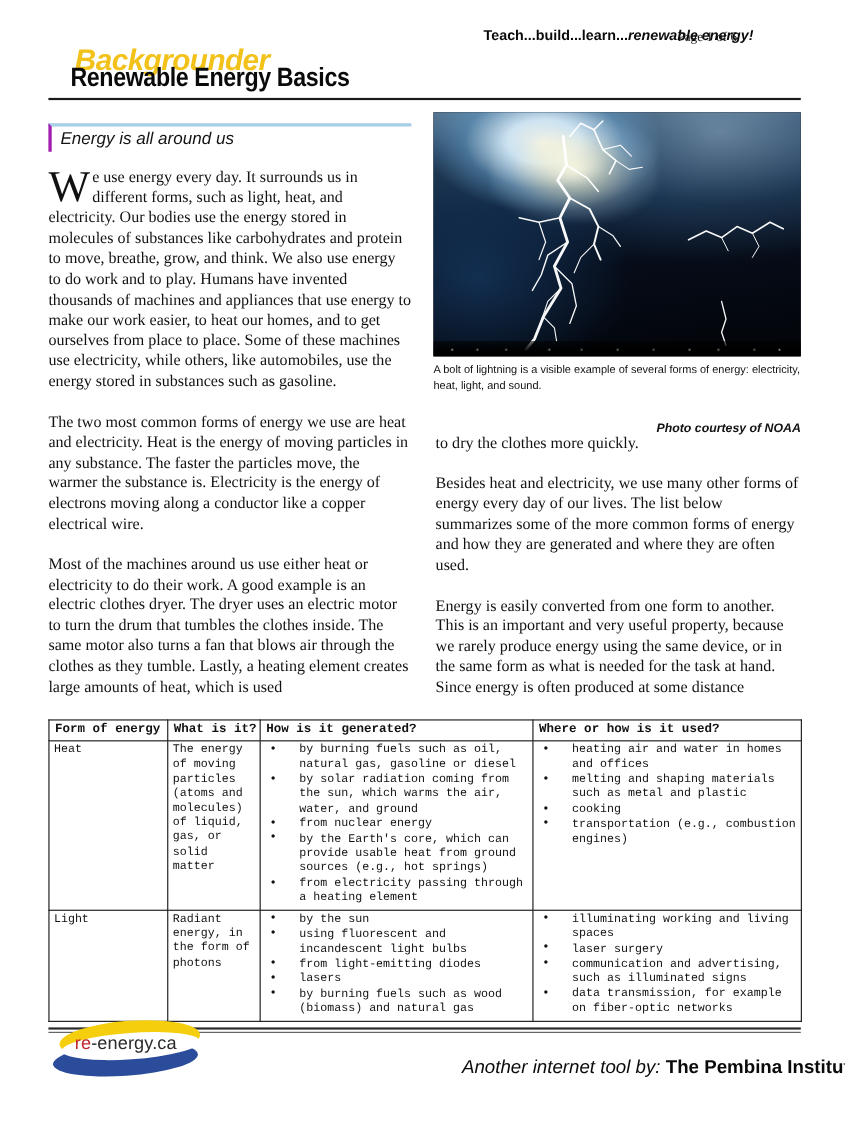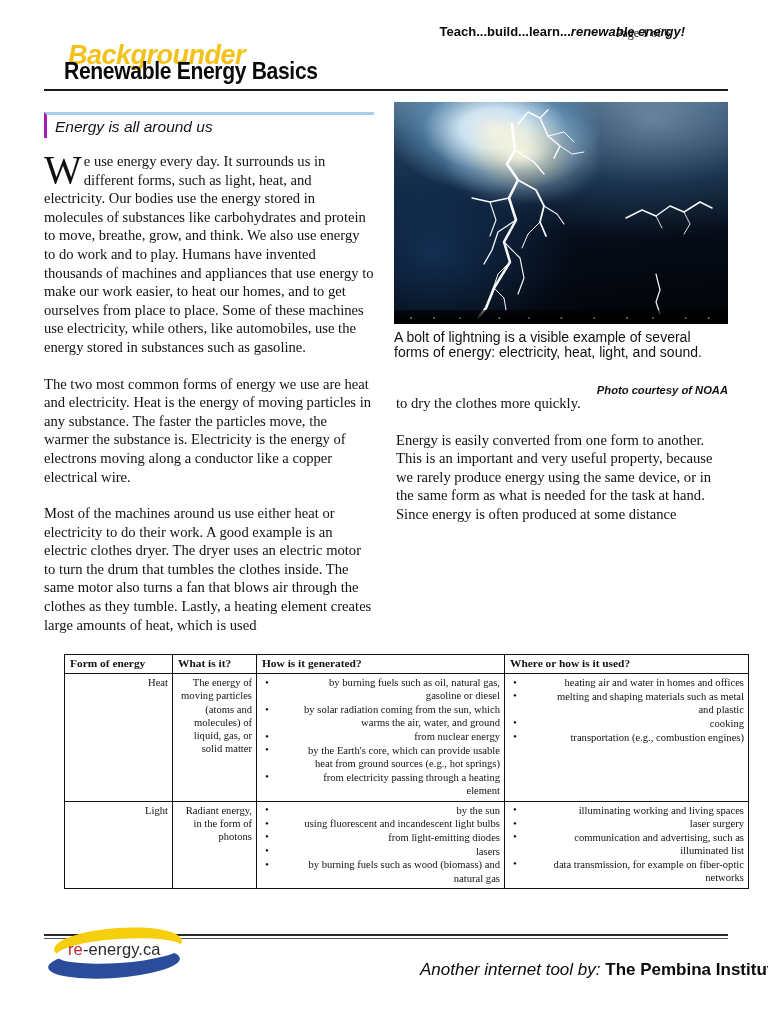--- a/index.html
+++ b/index.html
@@ -170,21 +170,21 @@
     width: 150px; height: 95px;
     background: radial-gradient(ellipse at center, rgba(255,250,225,0.95) 0%, rgba(255,245,205,0.5) 28%, rgba(190,220,240,0.25) 55%, rgba(0,0,0,0) 80%);
     filter: blur(3px);
   }
 
   .caption {
     position: absolute;
     left: 394px; top: 330px;
     width: 334px;
     font-family: "Liberation Sans", sans-serif;
-    font-size: 14px;
+    font-size: 10px;
     line-height: 14.5px;
     color: #111;
   }
   .credit {
     position: absolute;
     left: 394px; top: 362px;
     width: 334px;
     text-align: right;
     font-family: "Liberation Sans", sans-serif;
     font-style: italic;
@@ -194,31 +194,29 @@
     margin-top: 22px;
   }
 
   
   .tbl {
     position: absolute;
     left: 44px; top: 654px;
     width: 684px;
     border-collapse: collapse;
     table-layout: fixed;
-    font-family: Liberation Serif, serif;
+    font-family: Liberation Mono, monospace;
     font-size: 10.6px;
     line-height: 13.2px;
     color: #111;
-    margin-left: 20px;
   }
   .tbl th, .tbl td {
     border: 1px solid #111;
     vertical-align: top;
     padding: 2px 4px 3px 4px;
-    text-align: right;
   }
   .tbl thead th {
     font-weight: bold;
     font-size: 11.4px;
     padding: 2px 4px 3px 5px;
     text-align: left;
     white-space: nowrap;
   }
   .c1 { width: 108px; }
   .c2 { width: 84px; }
@@ -371,20 +369,21 @@
     </svg>
     <div class="ground"></div>
     <div class="lights"></div>
   </div>
 
   <div class="caption">A bolt of lightning is a visible example of several forms of energy: electricity, heat, light, and sound.</div>
   <div class="credit">Photo courtesy of NOAA</div>
 
   <div class="col col-right">
     <p>to dry the clothes more quickly.</p>
+    <p>Besides heat and electricity, we use many other forms of energy every day of our lives. The list below summarizes some of the more common forms of energy and how they are generated and where they are often used.</p>
     <p class="tight">Energy is easily converted from one form to another. This is an important and very useful property, because we rarely produce energy using the same device, or in the same form as what is needed for the task at hand. Since energy is often produced at some distance</p>
   </div>
 
   <table class="tbl">
     <colgroup>
       <col class="c1">
         <col class="c2">
         <col class="c3">
         <col class="c4">
     </colgroup>
@@ -427,21 +426,21 @@
             <li>using fluorescent and incandescent light bulbs</li>
             <li>from light-emitting diodes</li>
             <li>lasers</li>
             <li>by burning fuels such as wood (biomass) and natural gas</li>
           </ul>
         </td>
         <td>
           <ul>
             <li>illuminating working and living spaces</li>
             <li>laser surgery</li>
-            <li>communication and advertising, such as illuminated list</li>
+            <li>communication and advertising, such as illuminated signs</li>
             <li>data transmission, for example on fiber-optic networks</li>
           </ul>
         </td>
       </tr>
     </tbody>
   </table>
 
   <div class="footrule-a"></div>
   <div class="footrule-b"></div>
 

